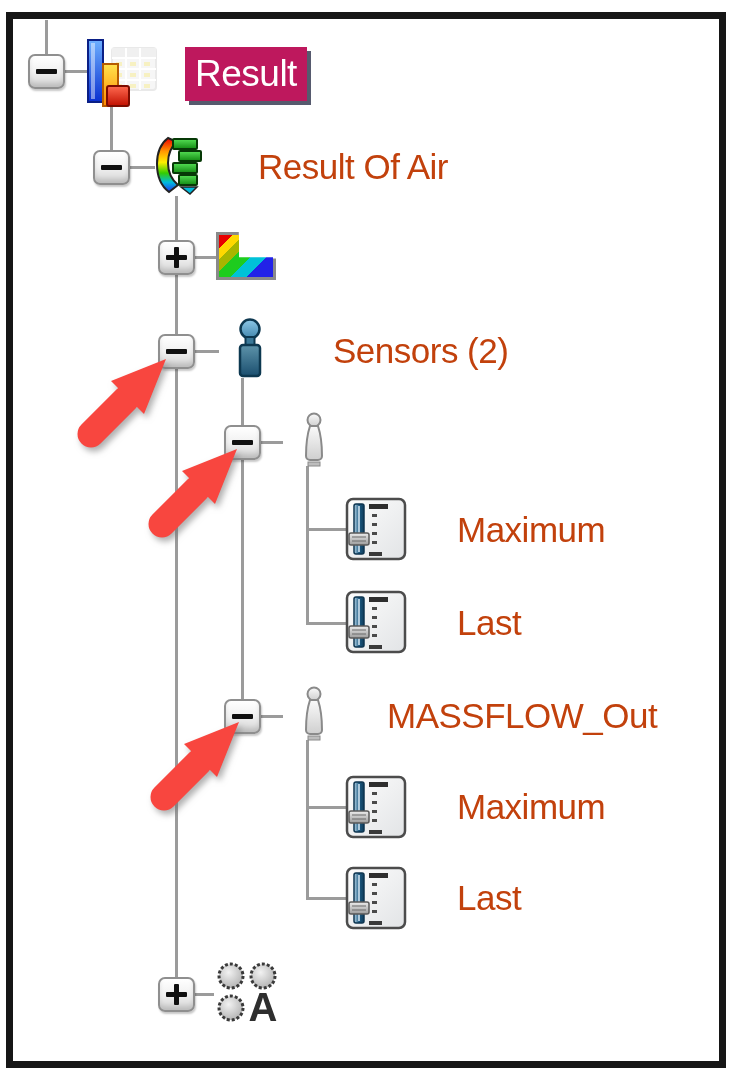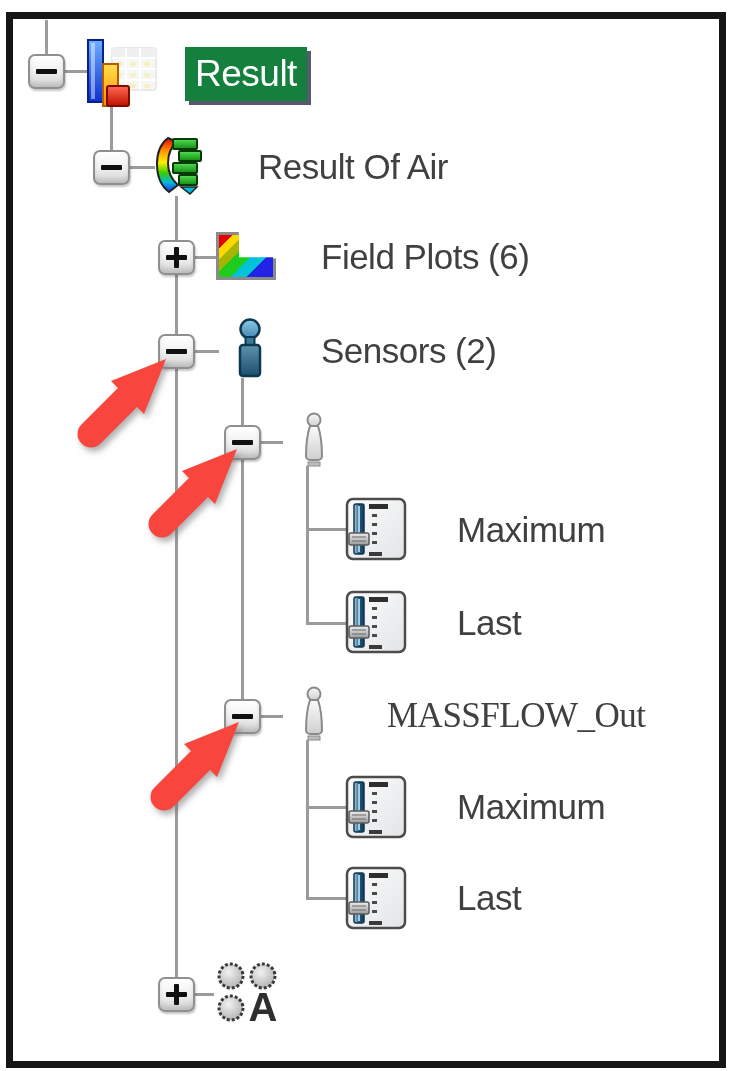--- a/index.html
+++ b/index.html
@@ -9,24 +9,24 @@
          border:7px solid #161616;box-sizing:border-box;}
   .vline{position:absolute;width:3px;background:#9b9b9b;z-index:1;}
   .hline{position:absolute;height:3px;background:#9b9b9b;z-index:1;}
   .expbox{position:absolute;width:37px;height:35px;box-sizing:border-box;z-index:2;
           border:2px solid #8f8f8f;border-radius:7px;
           background:linear-gradient(180deg,#ffffff 0%,#f1f1f1 50%,#d2d2d2 100%);
           box-shadow:1px 2px 2px rgba(0,0,0,.22), inset 0 -4px 4px rgba(0,0,0,.10);
           display:flex;align-items:center;justify-content:center;}
   .expbox .gh{width:21px;height:5px;background:#101010;border-radius:1px;}
   .expbox .gv{position:absolute;width:5px;height:21px;background:#101010;border-radius:1px;}
-  .lbl{position:absolute;font-size:35px;color:#404040;white-space:nowrap;
+  .lbl{position:absolute;font-size:35px;color:#c2410c;white-space:nowrap;
        transform:translateY(-52%);z-index:2;letter-spacing:-0.5px;}
   .sel{position:absolute;left:185px;top:47px;height:54px;padding:0 10px;z-index:2;
-       background:#15803d;color:#ffffff;font-size:37px;line-height:53px;white-space:nowrap;
+       background:#be185d;color:#ffffff;font-size:37px;line-height:53px;white-space:nowrap;
        box-shadow:4px 4px 0 #565a6e;letter-spacing:-0.5px;}
   .icon{position:absolute;z-index:2;}
   .arrow{position:absolute;z-index:5;filter:drop-shadow(3px 4px 3px rgba(110,110,110,.55));}
   .lshape{position:absolute;z-index:2;}
   .lshape .outer{position:absolute;inset:0;background:#8a8a8a;
       clip-path:polygon(0% 0%,38% 0%,38% 55%,100% 55%,100% 100%,0% 100%);}
   .lshape .inner{position:absolute;left:3px;top:3px;right:3px;bottom:3px;
       clip-path:polygon(0% 0%,37% 0%,37% 53%,100% 53%,100% 100%,0% 100%);
       background:linear-gradient(135deg,#e80000 0 14%,#ffd800 14% 26%,#a7b500 26% 38%,#1ecc1e 38% 56%,#00c2d8 56% 72%,#2222e8 72% 100%);}
 </style>
@@ -258,25 +258,24 @@
 
   <svg class="icon" style="left:216px;top:962px;" width="64" height="62" viewBox="0 0 64 62">
     <circle cx="15" cy="14" r="12" fill="url(#gCirc)" stroke="#3a3a3a" stroke-width="3" stroke-dasharray="3,2"></circle>
     <circle cx="47" cy="14" r="12" fill="url(#gCirc)" stroke="#3a3a3a" stroke-width="3" stroke-dasharray="3,2"></circle>
     <circle cx="15" cy="46" r="12" fill="url(#gCirc)" stroke="#3a3a3a" stroke-width="3" stroke-dasharray="3,2"></circle>
     <text x="47" y="59" text-anchor="middle" font-size="40" font-weight="bold" fill="#2e2e2e" font-family="Liberation Sans, sans-serif">A</text>
   </svg>
 
   <div class="sel">Result</div>
   <div class="lbl" style="left:258px;top:168px;">Result Of Air</div>
-  <div class="lbl" style="left:321px;top:258px;">Field Plots (6)</div>
-  <div class="lbl" style="left:321px;top:352px;text-align:center;">Sensors (2)</div>
+  <div class="lbl" style="left:333px;top:352px;text-align:center;">Sensors (2)</div>
   <div class="lbl" style="left:457px;top:531px;">Maximum</div>
   <div class="lbl" style="left:457px;top:624px;">Last</div>
-  <div class="lbl" style="left:387px;top:717px;font-family:Liberation Serif, serif;">MASSFLOW_Out</div>
+  <div class="lbl" style="left:387px;top:717px;">MASSFLOW_Out</div>
   <div class="lbl" style="left:457px;top:808px;">Maximum</div>
   <div class="lbl" style="left:457px;top:899px;">Last</div>
 
   <svg class="arrow" style="left:41px;top:344px;" width="140" height="140" viewBox="0 0 140 140">
     <line x1="50" y1="90" x2="85" y2="55" stroke="#F8463F" stroke-width="27" stroke-linecap="round"></line>
     <polygon points="125,15 103,70 70,37" fill="#F8463F"></polygon>
   </svg>
   <svg class="arrow" style="left:112px;top:434px;" width="140" height="140" viewBox="0 0 140 140">
     <line x1="50" y1="90" x2="85" y2="55" stroke="#F8463F" stroke-width="27" stroke-linecap="round"></line>
     <polygon points="125,15 103,70 70,37" fill="#F8463F"></polygon>

